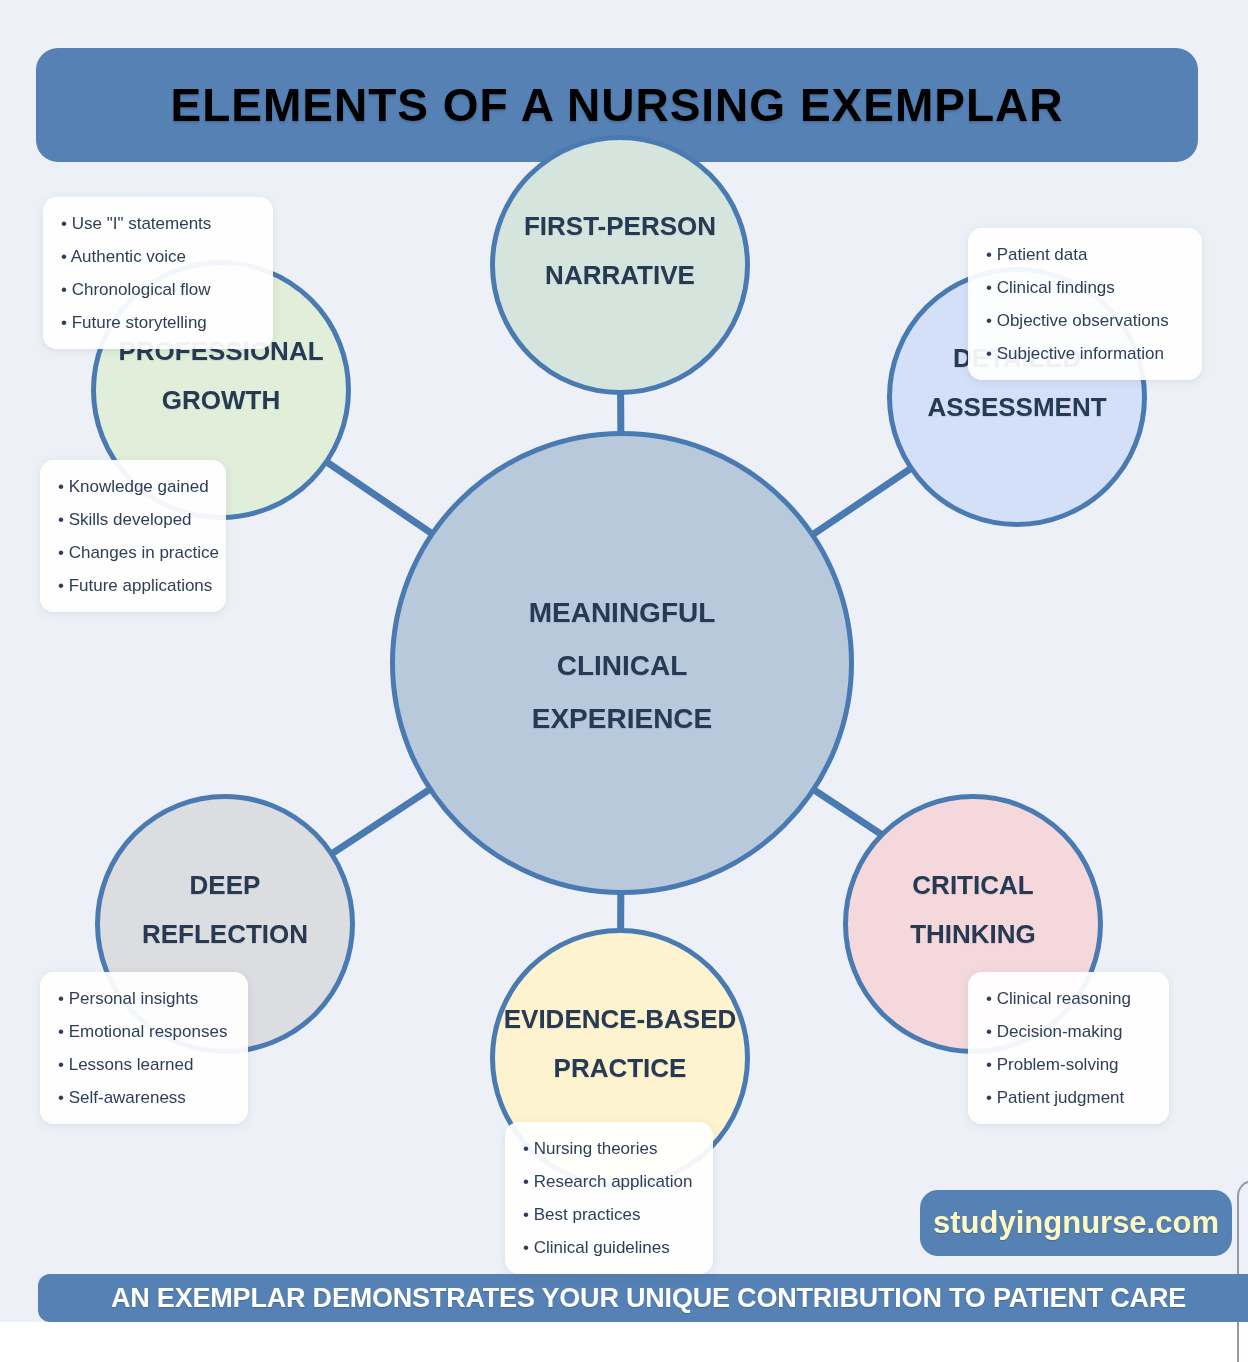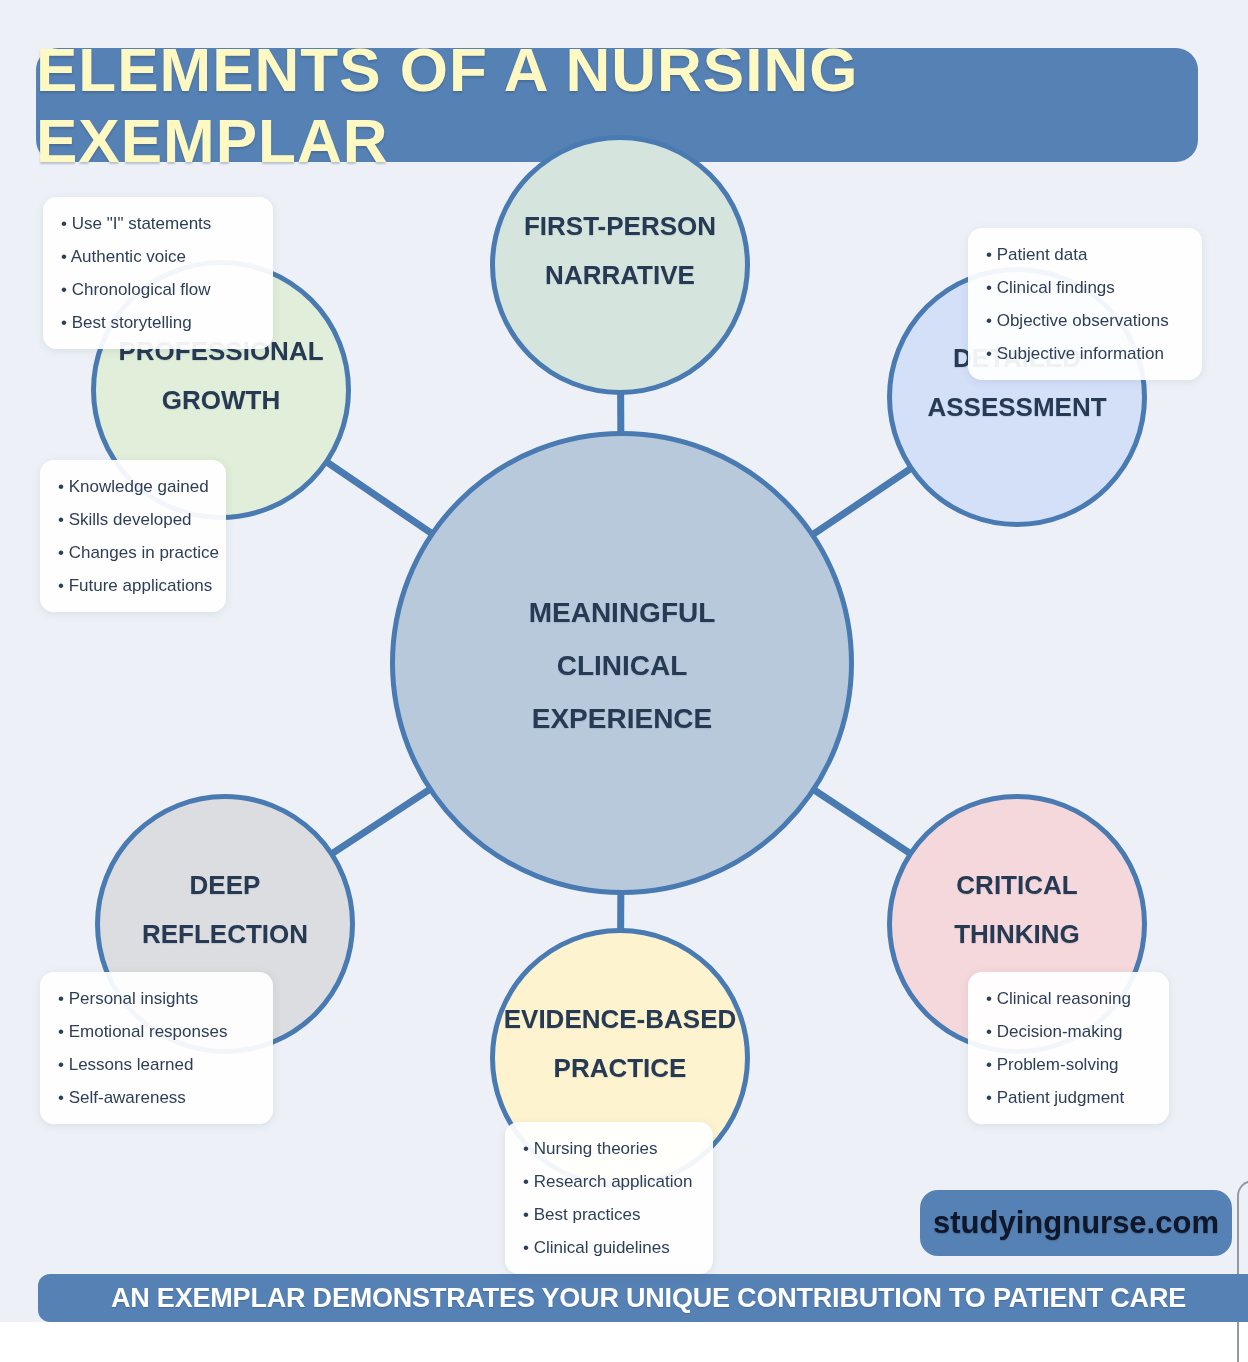--- a/index.html
+++ b/index.html
@@ -7,31 +7,31 @@
     position:relative;width:1248px;height:1362px;overflow:hidden;
     background:#edf1f7;font-family:"Liberation Sans",sans-serif;
   }
   .white-strip{position:absolute;left:0;top:1322px;width:1248px;height:40px;background:#ffffff;z-index:0;}
   .connectors{position:absolute;left:0;top:0;z-index:1;}
   
   .titlebar{
     position:absolute;left:36px;top:48px;width:1162px;height:114px;z-index:1;
     border-radius:22px;display:flex;align-items:center;justify-content:center;
   }
-  .titlebar span{color:#fef9c3;font-weight:bold;font-size:62px;letter-spacing:1px;text-shadow:0 2px 2px rgba(30,50,80,.25);}
+  .titlebar span{color:#000000;font-weight:bold;font-size:46px;letter-spacing:1px;text-shadow:0 2px 2px rgba(30,50,80,.25);}
   .footerbar{
     position:absolute;left:38px;top:1274px;width:1221px;height:48px;z-index:2;
     border-radius:12px;display:flex;align-items:center;justify-content:center;
   }
   .footerbar span{color:#fff;font-weight:bold;font-size:27px;letter-spacing:-.2px;white-space:nowrap;text-shadow:0 1px 1px rgba(30,50,80,.3);}
   .badge{
     position:absolute;left:920px;top:1190px;width:312px;height:66px;z-index:2;
     border-radius:18px;display:flex;align-items:center;justify-content:center;
   }
-  .badge span{color:#0f172a;font-weight:bold;font-size:31px;text-shadow:0 1px 1px rgba(30,50,80,.3);}
+  .badge span{color:#fef9c3;font-weight:bold;font-size:31px;text-shadow:0 1px 1px rgba(30,50,80,.3);}
   
   .circle{
     position:absolute;border-radius:50%;z-index:2;
     border:5px solid #4a7ab2;box-sizing:border-box;
     display:flex;align-items:center;justify-content:center;
   }
   .sat{width:260px;height:260px;}
   .hub{width:464px;height:464px;left:390px;top:431px;}
   .clabel{
     display:flex;flex-direction:column;align-items:center;
@@ -97,21 +97,21 @@
     </div>
   </div>
 
   <div class="circle sat" style="left: 95px; top: 794px; background: rgb(220, 221, 224);">
     <div class="clabel">
       <span>DEEP</span>
       <span>REFLECTION</span>
     </div>
   </div>
 
-  <div class="circle sat" style="left: 887px; top: 794px; background: rgb(244, 216, 219);">
+  <div class="circle sat" style="left: 843px; top: 794px; background: rgb(244, 216, 219);">
     <div class="clabel">
       <span>CRITICAL</span>
       <span>THINKING</span>
     </div>
   </div>
 
   <div class="circle sat" style="left: 490px; top: 928px; background: rgb(253, 243, 207);">
     <div class="clabel">
       <span>EVIDENCE-BASED</span>
       <span>PRACTICE</span>
@@ -124,21 +124,21 @@
       <span>CLINICAL</span>
       <span>EXPERIENCE</span>
     </div>
   </div>
 
   <div class="card" style="left:43px;top:197px;width:230px">
     <ul>
       <li>Use "I" statements</li>
       <li>Authentic voice</li>
       <li>Chronological flow</li>
-      <li>Best storytelling</li>
+      <li>Future storytelling</li>
     </ul>
   </div>
 
   <div class="card" style="left:40px;top:460px;width:186px">
     <ul>
       <li>Knowledge gained</li>
       <li>Skills developed</li>
       <li>Changes in practice</li>
       <li>Future applications</li>
     </ul>
@@ -146,21 +146,21 @@
 
   <div class="card" style="left:968px;top:228px;width:234px">
     <ul>
       <li>Patient data</li>
       <li>Clinical findings</li>
       <li>Objective observations</li>
       <li>Subjective information</li>
     </ul>
   </div>
 
-  <div class="card" style="left:40px;top:972px;width:233px">
+  <div class="card" style="left:40px;top:972px;width:208px">
     <ul>
       <li>Personal insights</li>
       <li>Emotional responses</li>
       <li>Lessons learned</li>
       <li>Self-awareness</li>
     </ul>
   </div>
 
   <div class="card" style="left:968px;top:972px;width:201px">
     <ul>

